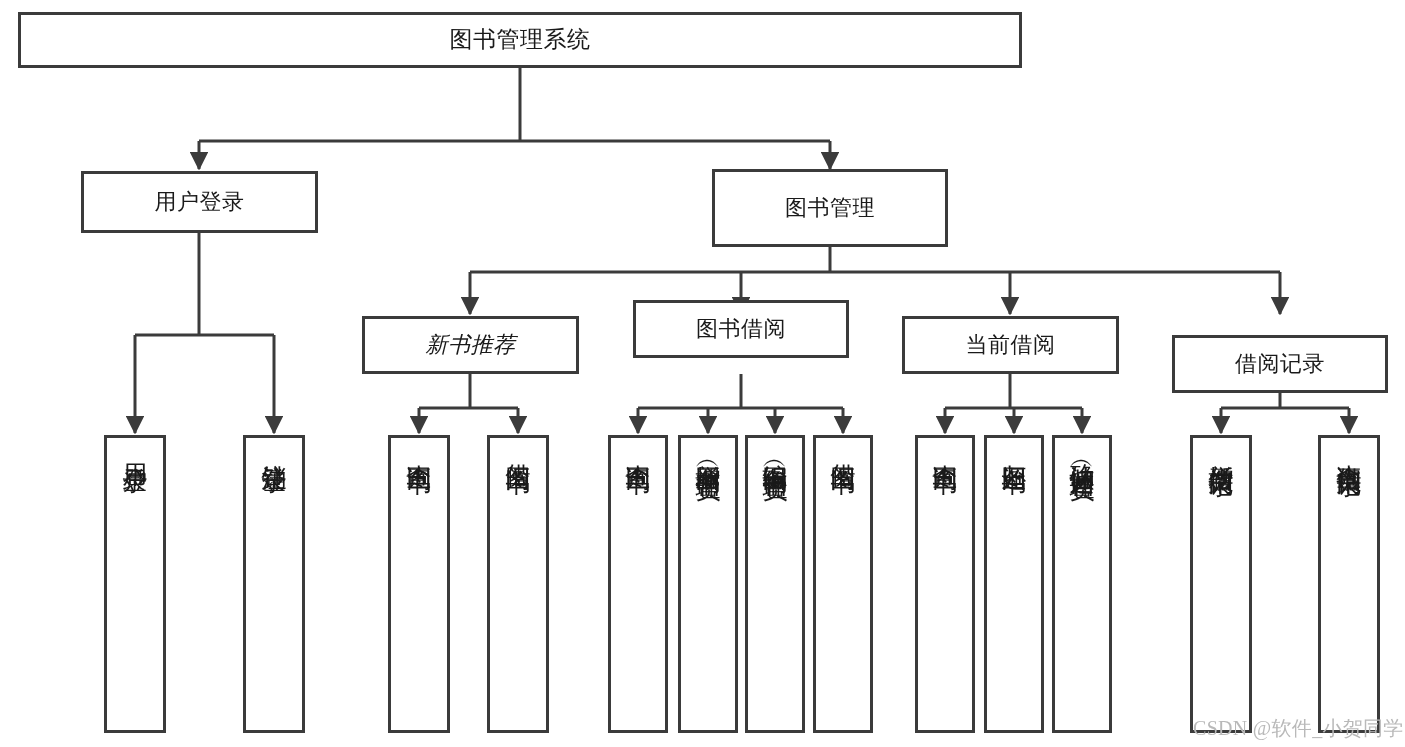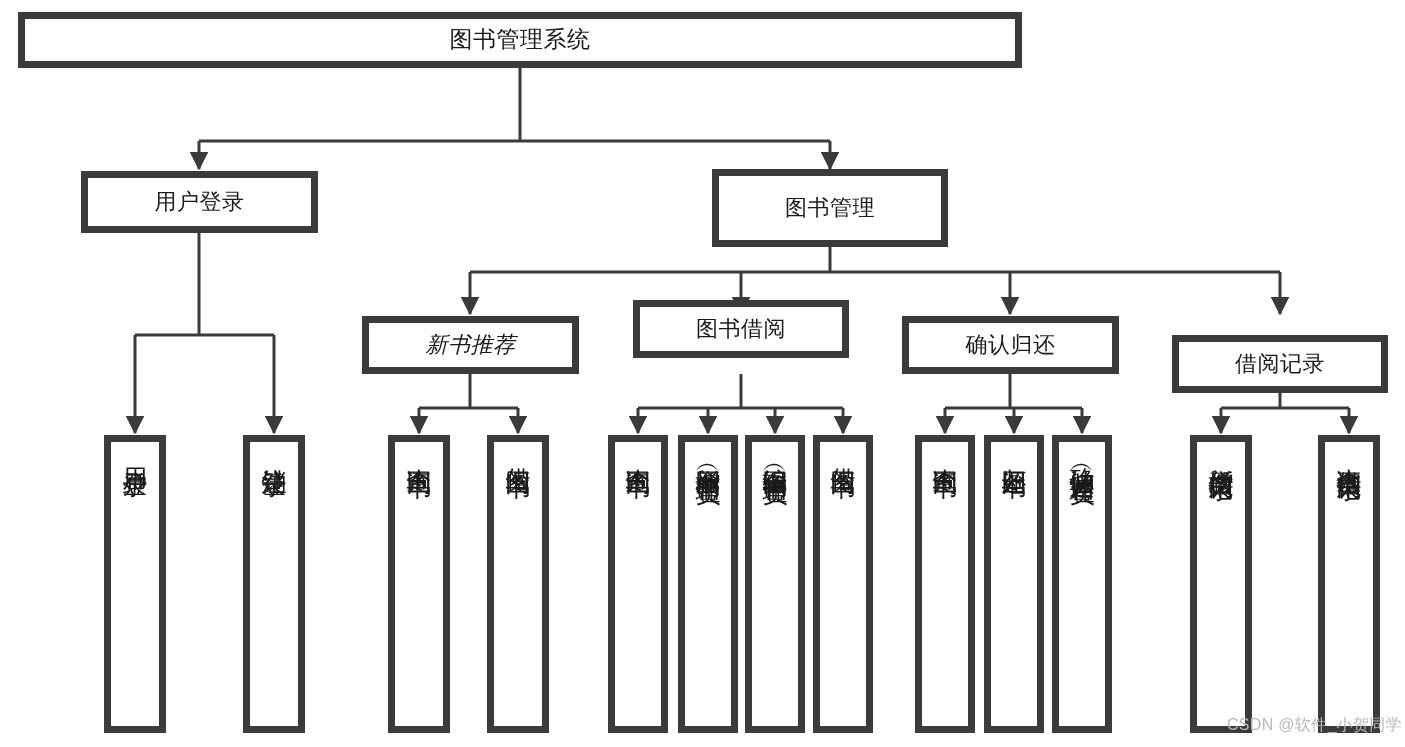--- a/index.html
+++ b/index.html
@@ -23,21 +23,21 @@
     left: 0;
     top: 0;
     width: 1405px;
     height: 747px;
     pointer-events: none;
   }
   .node {
     position: absolute;
     box-sizing: border-box;
     background: #ffffff;
-    border: 7px solid #14b8a6;
+    border: 3px solid #14b8a6;
     display: flex;
     align-items: center;
     justify-content: center;
     color: #1a1a1a;
   }
   .node-label {
     display: block;
     text-align: center;
     line-height: 1.18;
     color: #1a1a1a;
@@ -57,25 +57,24 @@
     text-orientation: upright;
     font-size: 25px;
     letter-spacing: 2px;
     line-height: 1;
     white-space: nowrap;
   }
   .node.root .node-label { font-size: 23px; }
   .watermark {
     position: absolute;
     color: #b9b9b9;
-    font-size: 16px;
+    font-size: 20px;
     white-space: nowrap;
     letter-spacing: 0.3px;
-    font-family: Liberation Sans, sans-serif;
-    margin-left: 34px;
+    font-family: Liberation Serif, serif;
   }
 </style>
 </head>
 <body>
 
 <div id="diagram-root">
 
   <svg id="edge-layer" viewBox="0 0 1405 747" width="1405" height="747" xmlns="http://www.w3.org/2000/svg">
     <defs>
       <marker id="arrowhead" viewBox="0 0 10 10" refX="9.2" refY="5" markerWidth="6.2" markerHeight="6.2" orient="auto-start-reverse">
@@ -138,21 +137,21 @@
     <span class="node-label">图书管理</span>
   </div>
 
   <div class="node horizontal" style="left: 362px; top: 316px; width: 217px; height: 58px; border-color: rgb(59, 59, 59); background: rgb(255, 255, 255); color: rgb(26, 26, 26); font-style: italic;">
     <span class="node-label">新书推荐</span>
   </div>
   <div class="node horizontal" style="left: 633px; top: 300px; width: 216px; height: 58px; border-color: rgb(59, 59, 59); background: rgb(255, 255, 255); color: rgb(26, 26, 26);">
     <span class="node-label">图书借阅</span>
   </div>
   <div class="node horizontal" style="left: 902px; top: 316px; width: 217px; height: 58px; border-color: rgb(59, 59, 59); background: rgb(255, 255, 255); color: rgb(26, 26, 26);">
-    <span class="node-label">确认归还</span>
+    <span class="node-label">当前借阅</span>
   </div>
   <div class="node horizontal" style="left: 1172px; top: 335px; width: 216px; height: 58px; border-color: rgb(59, 59, 59); background: rgb(255, 255, 255); color: rgb(26, 26, 26);">
     <span class="node-label">借阅记录</span>
   </div>
 
   <div class="node vertical" style="left: 104px; top: 435px; width: 62px; height: 298px; border-color: rgb(59, 59, 59); background: rgb(255, 255, 255); color: rgb(26, 26, 26);">
     <span class="node-label">用户登录</span>
   </div>
   <div class="node vertical" style="left: 243px; top: 435px; width: 62px; height: 298px; border-color: rgb(59, 59, 59); background: rgb(255, 255, 255); color: rgb(26, 26, 26);">
     <span class="node-label">注销登录</span>

